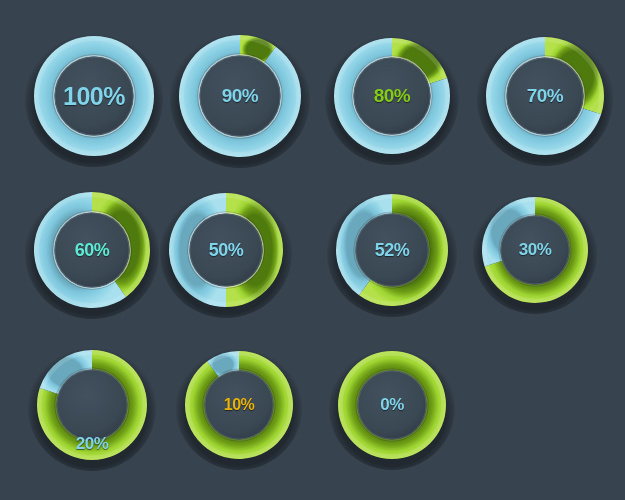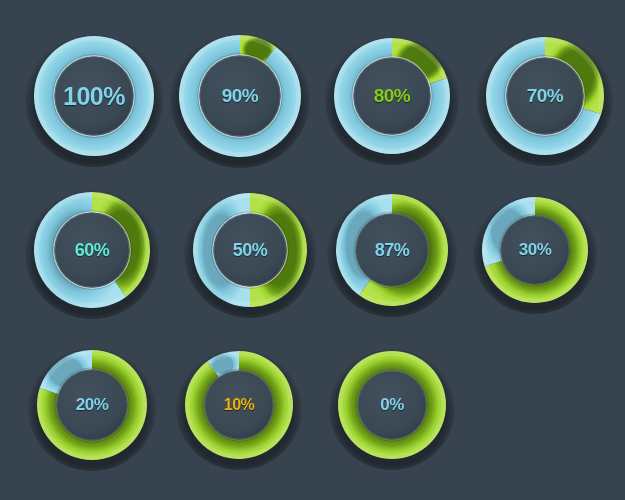--- a/index.html
+++ b/index.html
@@ -218,21 +218,21 @@
         <path d="M 72 14 A 58 58 0 0 1 106.09154463296343 118.92298567374695 L 93.16026908252903 101.1246117974981 A 36 36 0 0 0 72 36 Z" fill="url(#gauge-60-green)"></path>
         <path d="M 72 14 A 58 58 0 1 0 106.09154463296343 118.92298567374695 L 93.16026908252903 101.12461179749812 A 36 36 0 1 1 72 36 Z" fill="url(#gauge-60-blue)"></path>
         <circle cx="72" cy="72" r="55.36" fill="none" stroke="#ffffff" stroke-opacity="0.13" stroke-width="4.84"></circle>
         <circle cx="72" cy="72" r="37.76" fill="none" stroke="#000000" stroke-opacity="0.20" stroke-width="3.96"></circle>
         <circle cx="72" cy="72" r="38.2" fill="none" stroke="#ffffff" stroke-opacity="0.55" stroke-width="1.4"></circle>
         <circle cx="72" cy="72" r="37.5" fill="url(#gauge-60-hub)"></circle>
         <circle cx="72" cy="72" r="37" fill="none" stroke="#687884" stroke-opacity="0.45" stroke-width="1"></circle>
       </svg>
       <div class="gauge-label" style="font-size: 18px; color: #5eead4;">60%</div>
     </div>
-    <div class="gauge" style="left: 250px; top: 250px;">
+    <div class="gauge" style="left: 226px; top: 250px;">
       <svg width="142" height="142" viewBox="0 0 142 142">
         <defs>
           <radialGradient id="gauge-50-sh" cx="50%" cy="54%" r="52%">
             <stop offset="0.82" stop-color="#000000" stop-opacity="0.40"></stop>
             <stop offset="1" stop-color="#000000" stop-opacity="0"></stop>
           </radialGradient>
           <radialGradient id="gauge-50-blue" cx="50%" cy="50%" r="50%">
             <stop offset="0.614" stop-color="#6aa9bd"></stop>
             <stop offset="0.730" stop-color="#7ec6dc"></stop>
             <stop offset="0.853" stop-color="#8fd3e6"></stop>
@@ -288,21 +288,21 @@
         </defs>
         <ellipse cx="70" cy="73" rx="65" ry="64" fill="url(#gauge-40-sh)"></ellipse>
         <path d="M 70 14 A 56 56 0 1 1 37.08402587162151 115.30495168499706 L 49.42751616976344 98.31559480312316 A 35 35 0 1 0 70 35 Z" fill="url(#gauge-40-green)"></path>
         <path d="M 70 14 A 56 56 0 0 0 37.0840258716215 115.30495168499705 L 49.427516169763436 98.31559480312316 A 35 35 0 0 1 70 35 Z" fill="url(#gauge-40-blue)"></path>
         <circle cx="70" cy="70" r="53.48" fill="none" stroke="#ffffff" stroke-opacity="0.13" stroke-width="4.62"></circle>
         <circle cx="70" cy="70" r="36.68" fill="none" stroke="#000000" stroke-opacity="0.20" stroke-width="3.78"></circle>
         <circle cx="70" cy="70" r="37.2" fill="none" stroke="#ffffff" stroke-opacity="0.16" stroke-width="1.4"></circle>
         <circle cx="70" cy="70" r="36.5" fill="url(#gauge-40-hub)"></circle>
         <circle cx="70" cy="70" r="36" fill="none" stroke="#687884" stroke-opacity="0.45" stroke-width="1"></circle>
       </svg>
-      <div class="gauge-label" style="font-size: 18px; color: rgb(127, 212, 234);">87%</div>
+      <div class="gauge-label" style="font-size: 18px; color: rgb(127, 212, 234);">52%</div>
     </div>
     <div class="gauge" style="left: 535px; top: 250px;">
       <svg width="134" height="134" viewBox="0 0 134 134">
         <defs>
           <radialGradient id="gauge-30-sh" cx="50%" cy="54%" r="52%">
             <stop offset="0.82" stop-color="#000000" stop-opacity="0.40"></stop>
             <stop offset="1" stop-color="#000000" stop-opacity="0"></stop>
           </radialGradient>
           <radialGradient id="gauge-30-blue" cx="50%" cy="50%" r="50%">
             <stop offset="0.623" stop-color="#6aa9bd"></stop>
@@ -360,21 +360,21 @@
         </defs>
         <ellipse cx="69" cy="72" rx="64" ry="63" fill="url(#gauge-20-sh)"></ellipse>
         <path d="M 69 14 A 55 55 0 1 1 16.691891603766557 52.00406530937788 L 36.66407844596478 58.49342219125178 A 34 34 0 1 0 69 35 Z" fill="url(#gauge-20-green)"></path>
         <path d="M 69 14 A 55 55 0 0 0 16.691891603766557 52.004065309377886 L 36.66407844596478 58.49342219125178 A 34 34 0 0 1 69 35 Z" fill="url(#gauge-20-blue)"></path>
         <circle cx="69" cy="69" r="52.48" fill="none" stroke="#ffffff" stroke-opacity="0.13" stroke-width="4.62"></circle>
         <circle cx="69" cy="69" r="35.68" fill="none" stroke="#000000" stroke-opacity="0.20" stroke-width="3.78"></circle>
         <circle cx="69" cy="69" r="36.2" fill="none" stroke="#ffffff" stroke-opacity="0.16" stroke-width="1.4"></circle>
         <circle cx="69" cy="69" r="35.5" fill="url(#gauge-20-hub)"></circle>
         <circle cx="69" cy="69" r="35" fill="none" stroke="#687884" stroke-opacity="0.45" stroke-width="1"></circle>
       </svg>
-      <div class="gauge-label" style="font-size: 17px; color: rgb(127, 212, 234);">20%</div>
+      <div class="gauge-label" style="font-size: 17px; color: rgb(127, 212, 234); margin-top: 39px;">20%</div>
     </div>
     <div class="gauge" style="left: 239px; top: 405px;">
       <svg width="136" height="136" viewBox="0 0 136 136">
         <defs>
           <radialGradient id="gauge-10-sh" cx="50%" cy="54%" r="52%">
             <stop offset="0.82" stop-color="#000000" stop-opacity="0.40"></stop>
             <stop offset="1" stop-color="#000000" stop-opacity="0"></stop>
           </radialGradient>
           <radialGradient id="gauge-10-blue" cx="50%" cy="50%" r="50%">
             <stop offset="0.611" stop-color="#6aa9bd"></stop>

